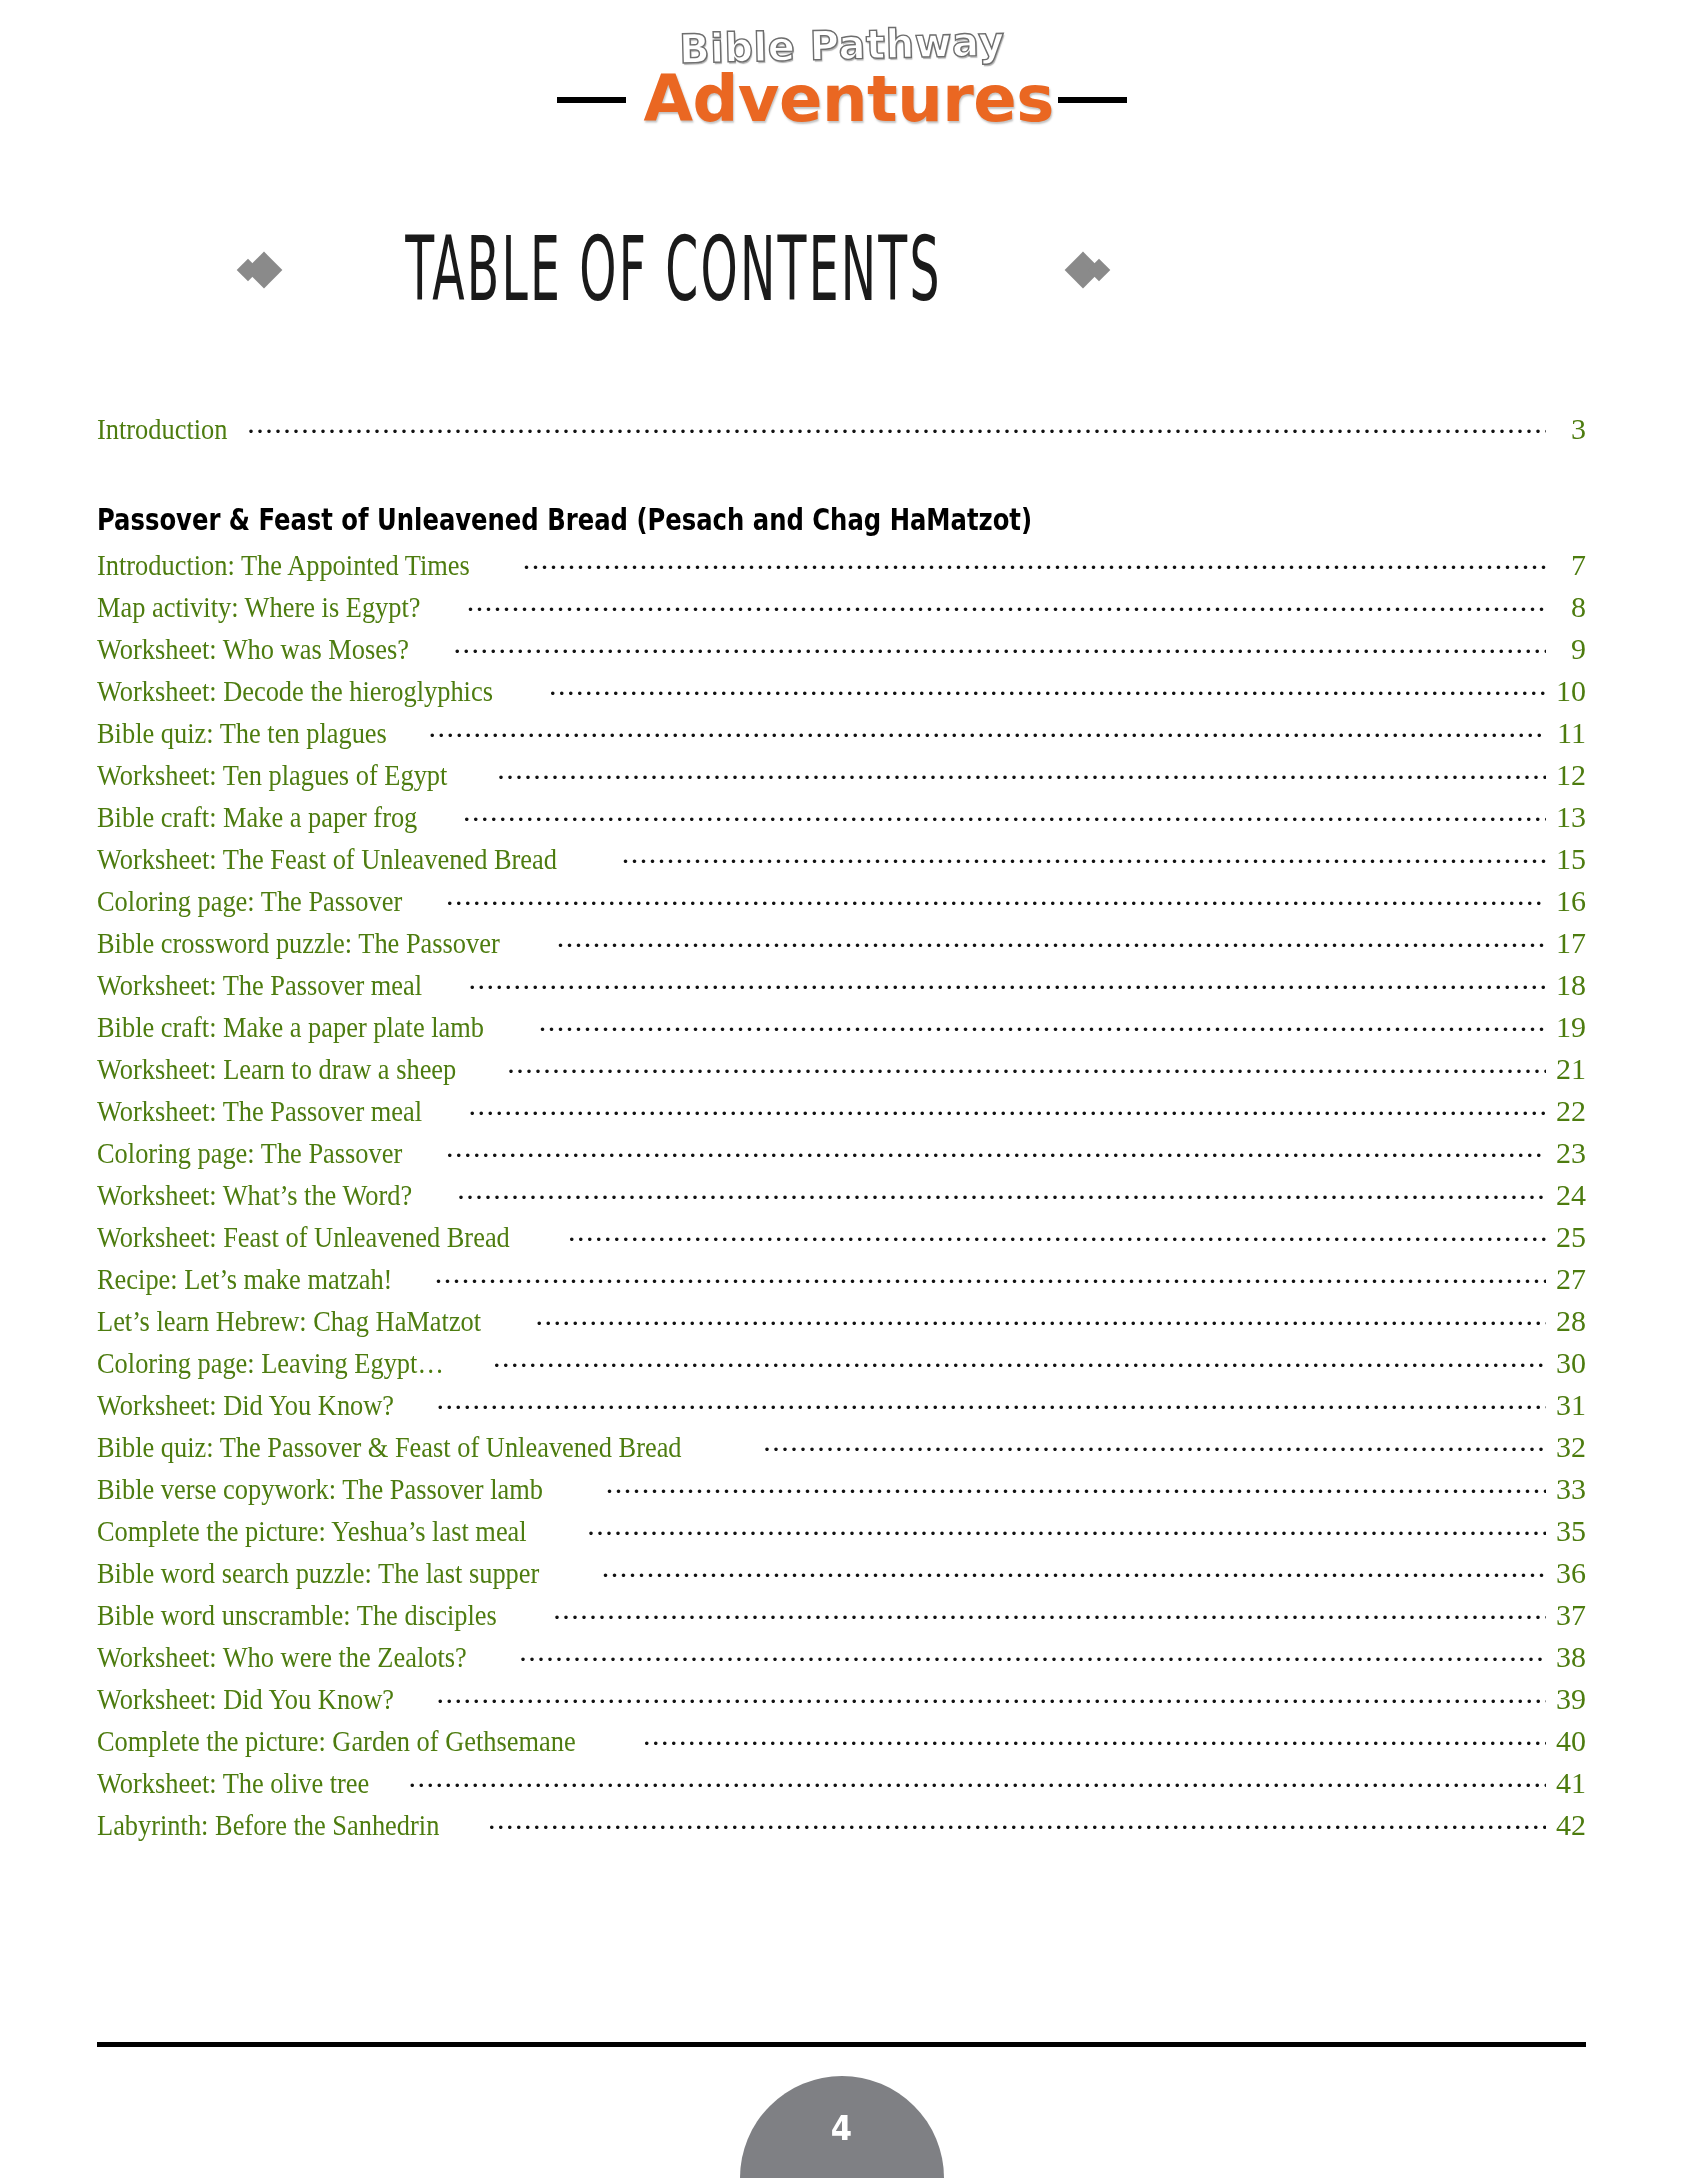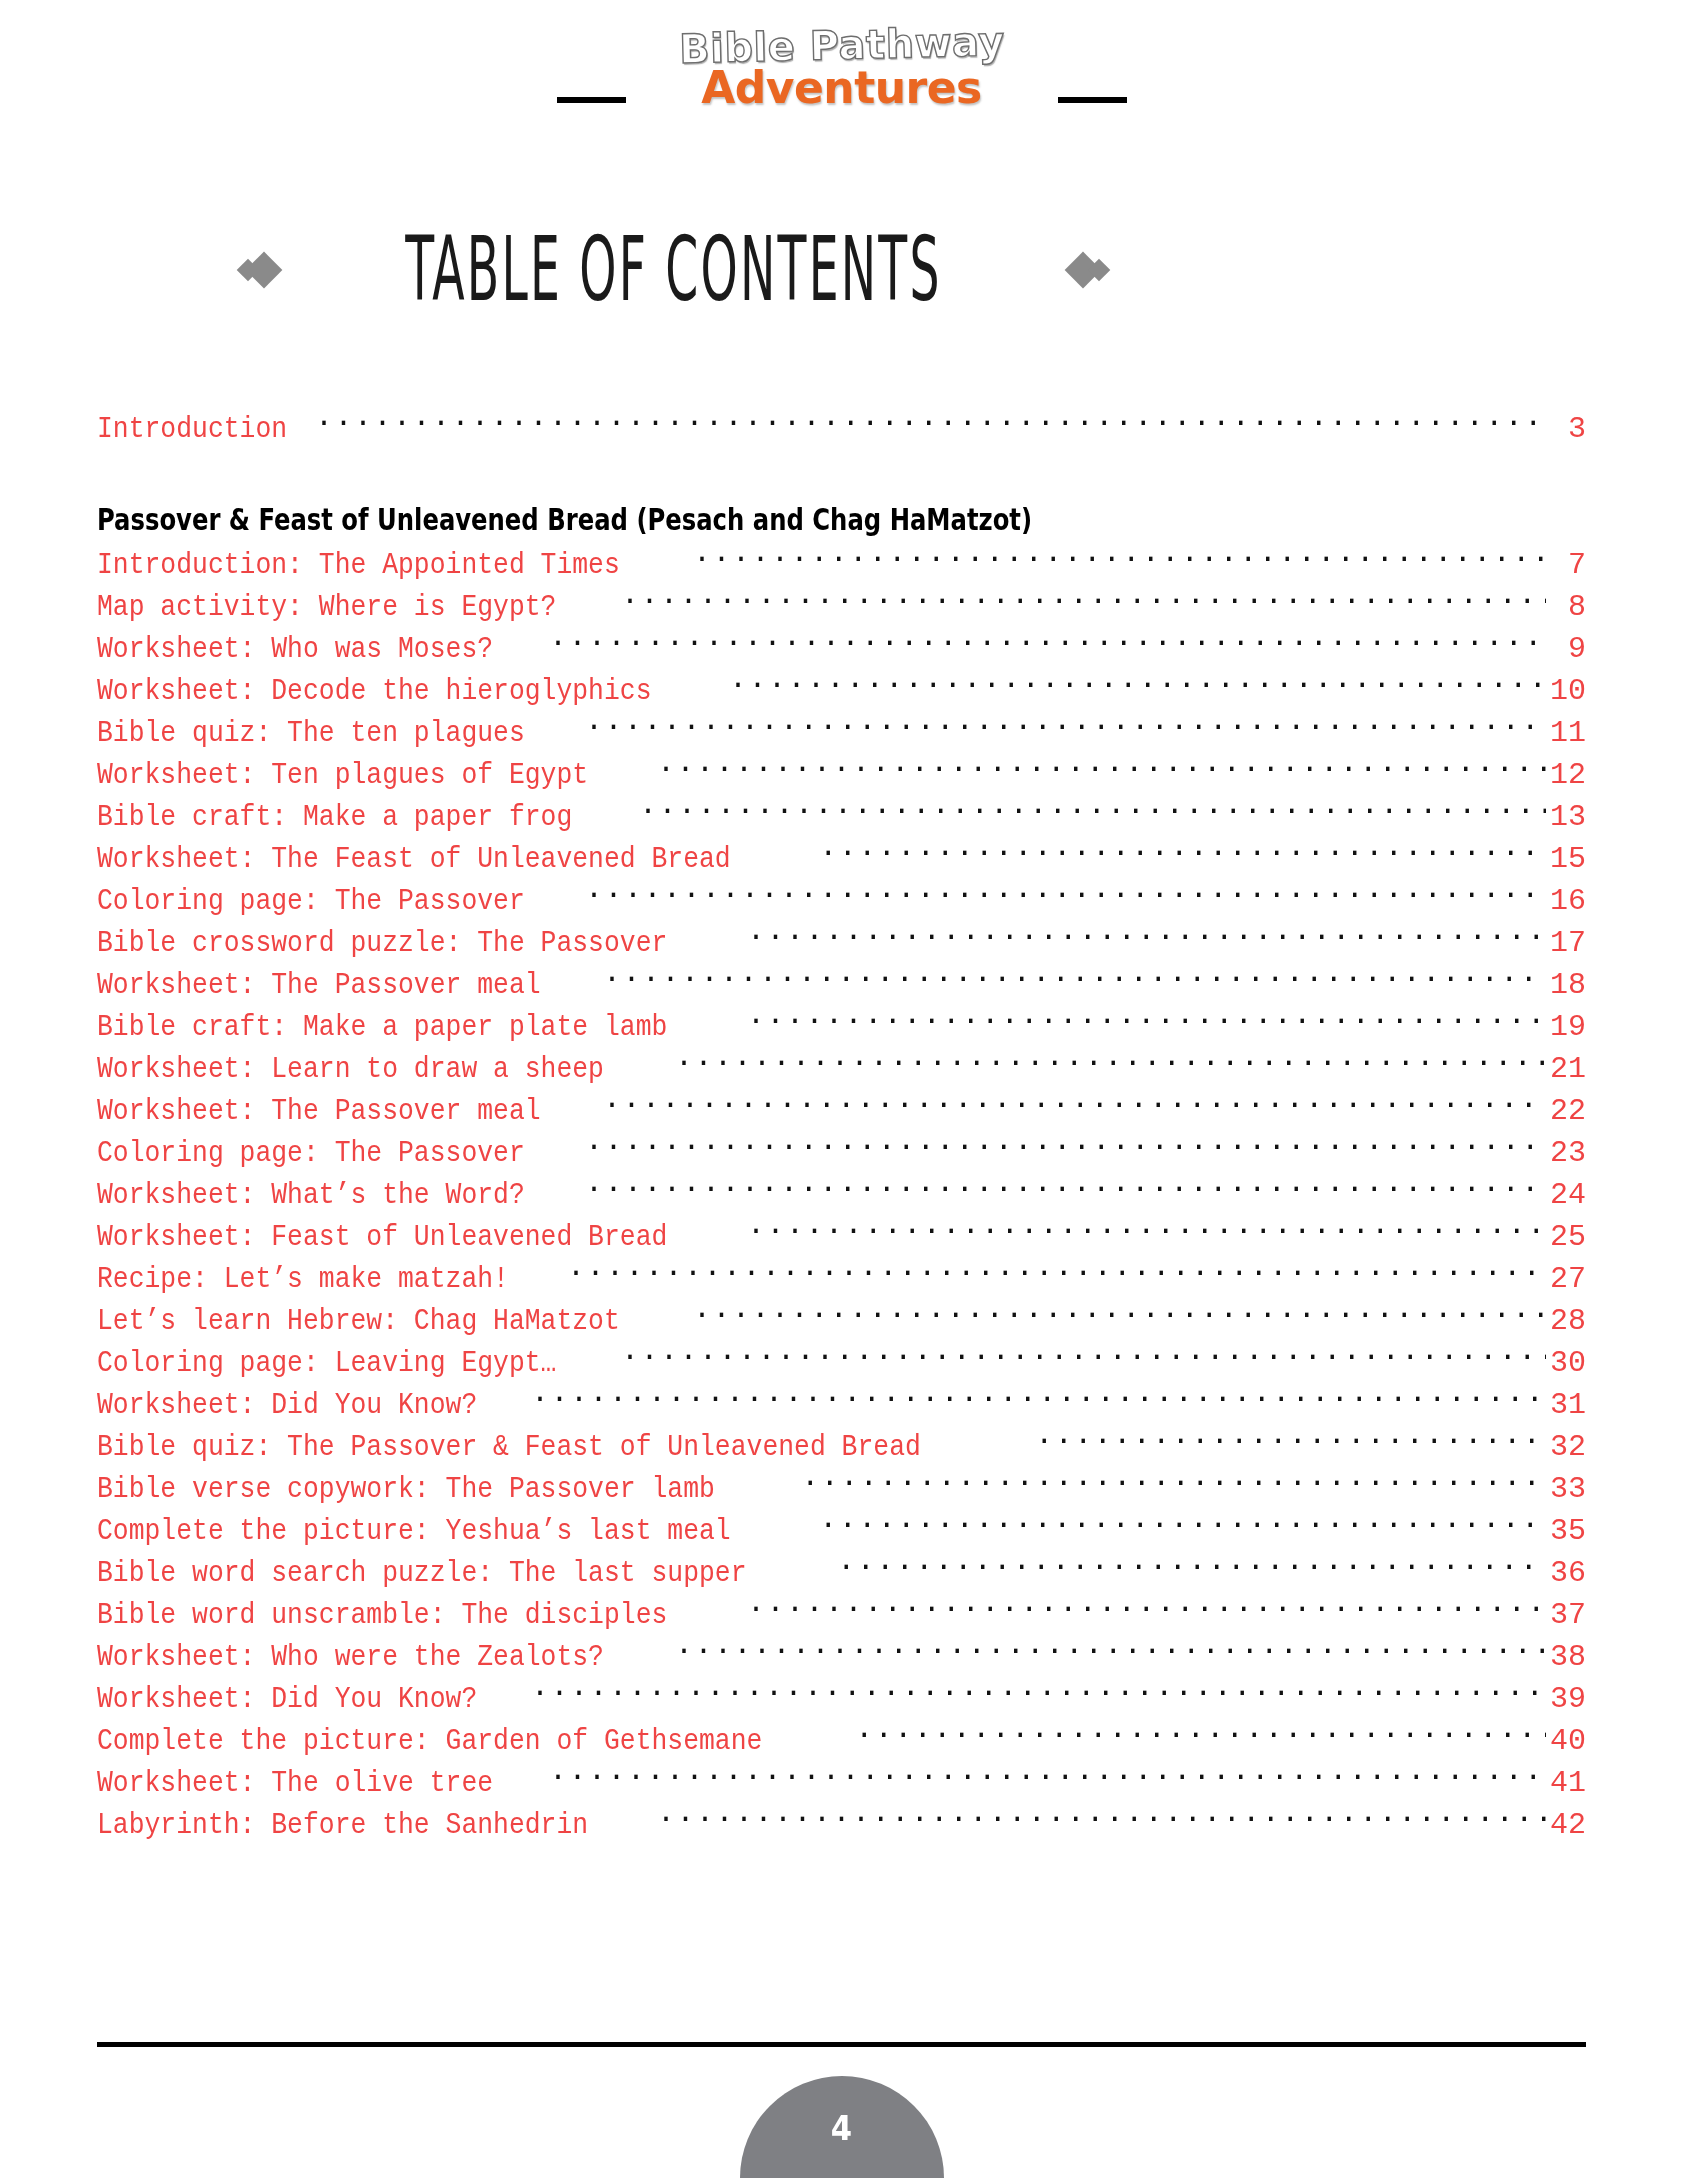--- a/index.html
+++ b/index.html
@@ -62,21 +62,21 @@
     text-shadow: 1px 2px 1px rgba(110,110,110,0.55);
     transform: rotate(-1.4deg);
     white-space: nowrap;
   }
   .logo-line2 {
     position: absolute;
     top: 44px;
     left: 0;
     width: 396px;
     font-family: "DejaVu Sans", sans-serif;
-    font-size: 44px;
+    font-size: 64px;
     font-weight: bold;
     letter-spacing: -0.5px;
     color: #ea6722;
     text-shadow: 1px 2px 2px rgba(120,120,120,0.45);
     white-space: nowrap;
   }
 
   
   .title-block {
     position: absolute;
@@ -123,25 +123,25 @@
 
   
   .toc {
     position: absolute;
     left: 97px;
     top: 408px;
     width: 1489px;
   }
   .toc-row {
     display: flex;
-    align-items: flex-start;
-    font-family: Liberation Mono, monospace;
+    align-items: center;
+    font-family: Liberation Serif, serif;
     font-size: 30px;
     line-height: 42px;
-    color: #ef4444;
+    color: #4d7c0f;
     white-space: nowrap;
   }
   .toc-row .lbl {
     flex: 0 0 auto;
     transform: scaleX(0.88);
     transform-origin: left center;
   }
   .toc-row .leader {
     flex: 1 1 auto;
     overflow: hidden;

